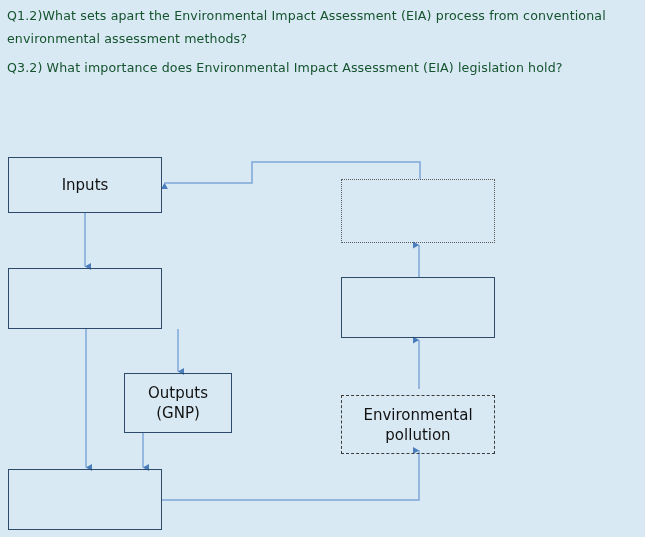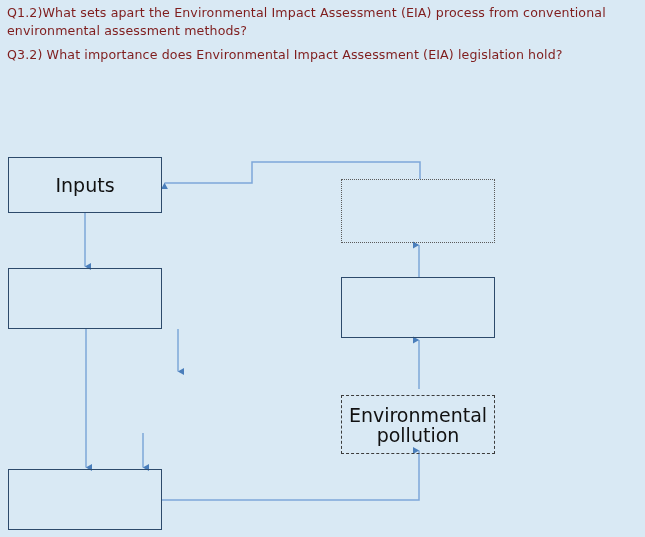--- a/index.html
+++ b/index.html
@@ -25,22 +25,22 @@
 
   
   .questions {
     position: absolute;
     left: 7px;
     top: 4px;
     width: 628px;
   }
   .q {
     font-size: 12.6px;
-    line-height: 18px;
-    color: #7f1d1d;
+    line-height: 23px;
+    color: #14532d;
     margin: 0 0 6px 0;
     letter-spacing: 0.01em;
   }
   .q:last-child { margin-bottom: 0; }
 
   
   .diagram {
     position: absolute;
     left: 0;
     top: 150px;
@@ -54,21 +54,21 @@
   }
 
   .node {
     position: absolute;
     box-sizing: border-box;
     background: transparent;
     display: flex;
     align-items: center;
     justify-content: center;
     text-align: center;
-    font-size: 19px;
+    font-size: 15px;
     line-height: 20px;
     color: #111111;
   }
   .node.solid {
     border: 1.6px solid #2d4a6b;
   }
   .node.dotted {
     border: 1.7px dotted #5a5a5a;
   }
   .node.dashed {
@@ -138,20 +138,23 @@
     </svg>
 
     <div class="node solid" style="left:8px; top:7px; width:154px; height:56px;">
       <span class="node-label">Inputs</span>
     </div>
 
     <div class="node solid" style="left:8px; top:118px; width:154px; height:61px;">
       <span class="node-label"></span>
     </div>
 
+    <div class="node solid" style="left:124px; top:223px; width:108px; height:60px;">
+      <span class="node-label">Outputs<br>(GNP)</span>
+    </div>
 
     <div class="node solid" style="left:8px; top:319px; width:154px; height:61px;">
       <span class="node-label"></span>
     </div>
 
     <div class="node dotted" style="left:341px; top:29px; width:154px; height:64px;">
       <span class="node-label"></span>
     </div>
 
     <div class="node solid" style="left:341px; top:127px; width:154px; height:61px;">

